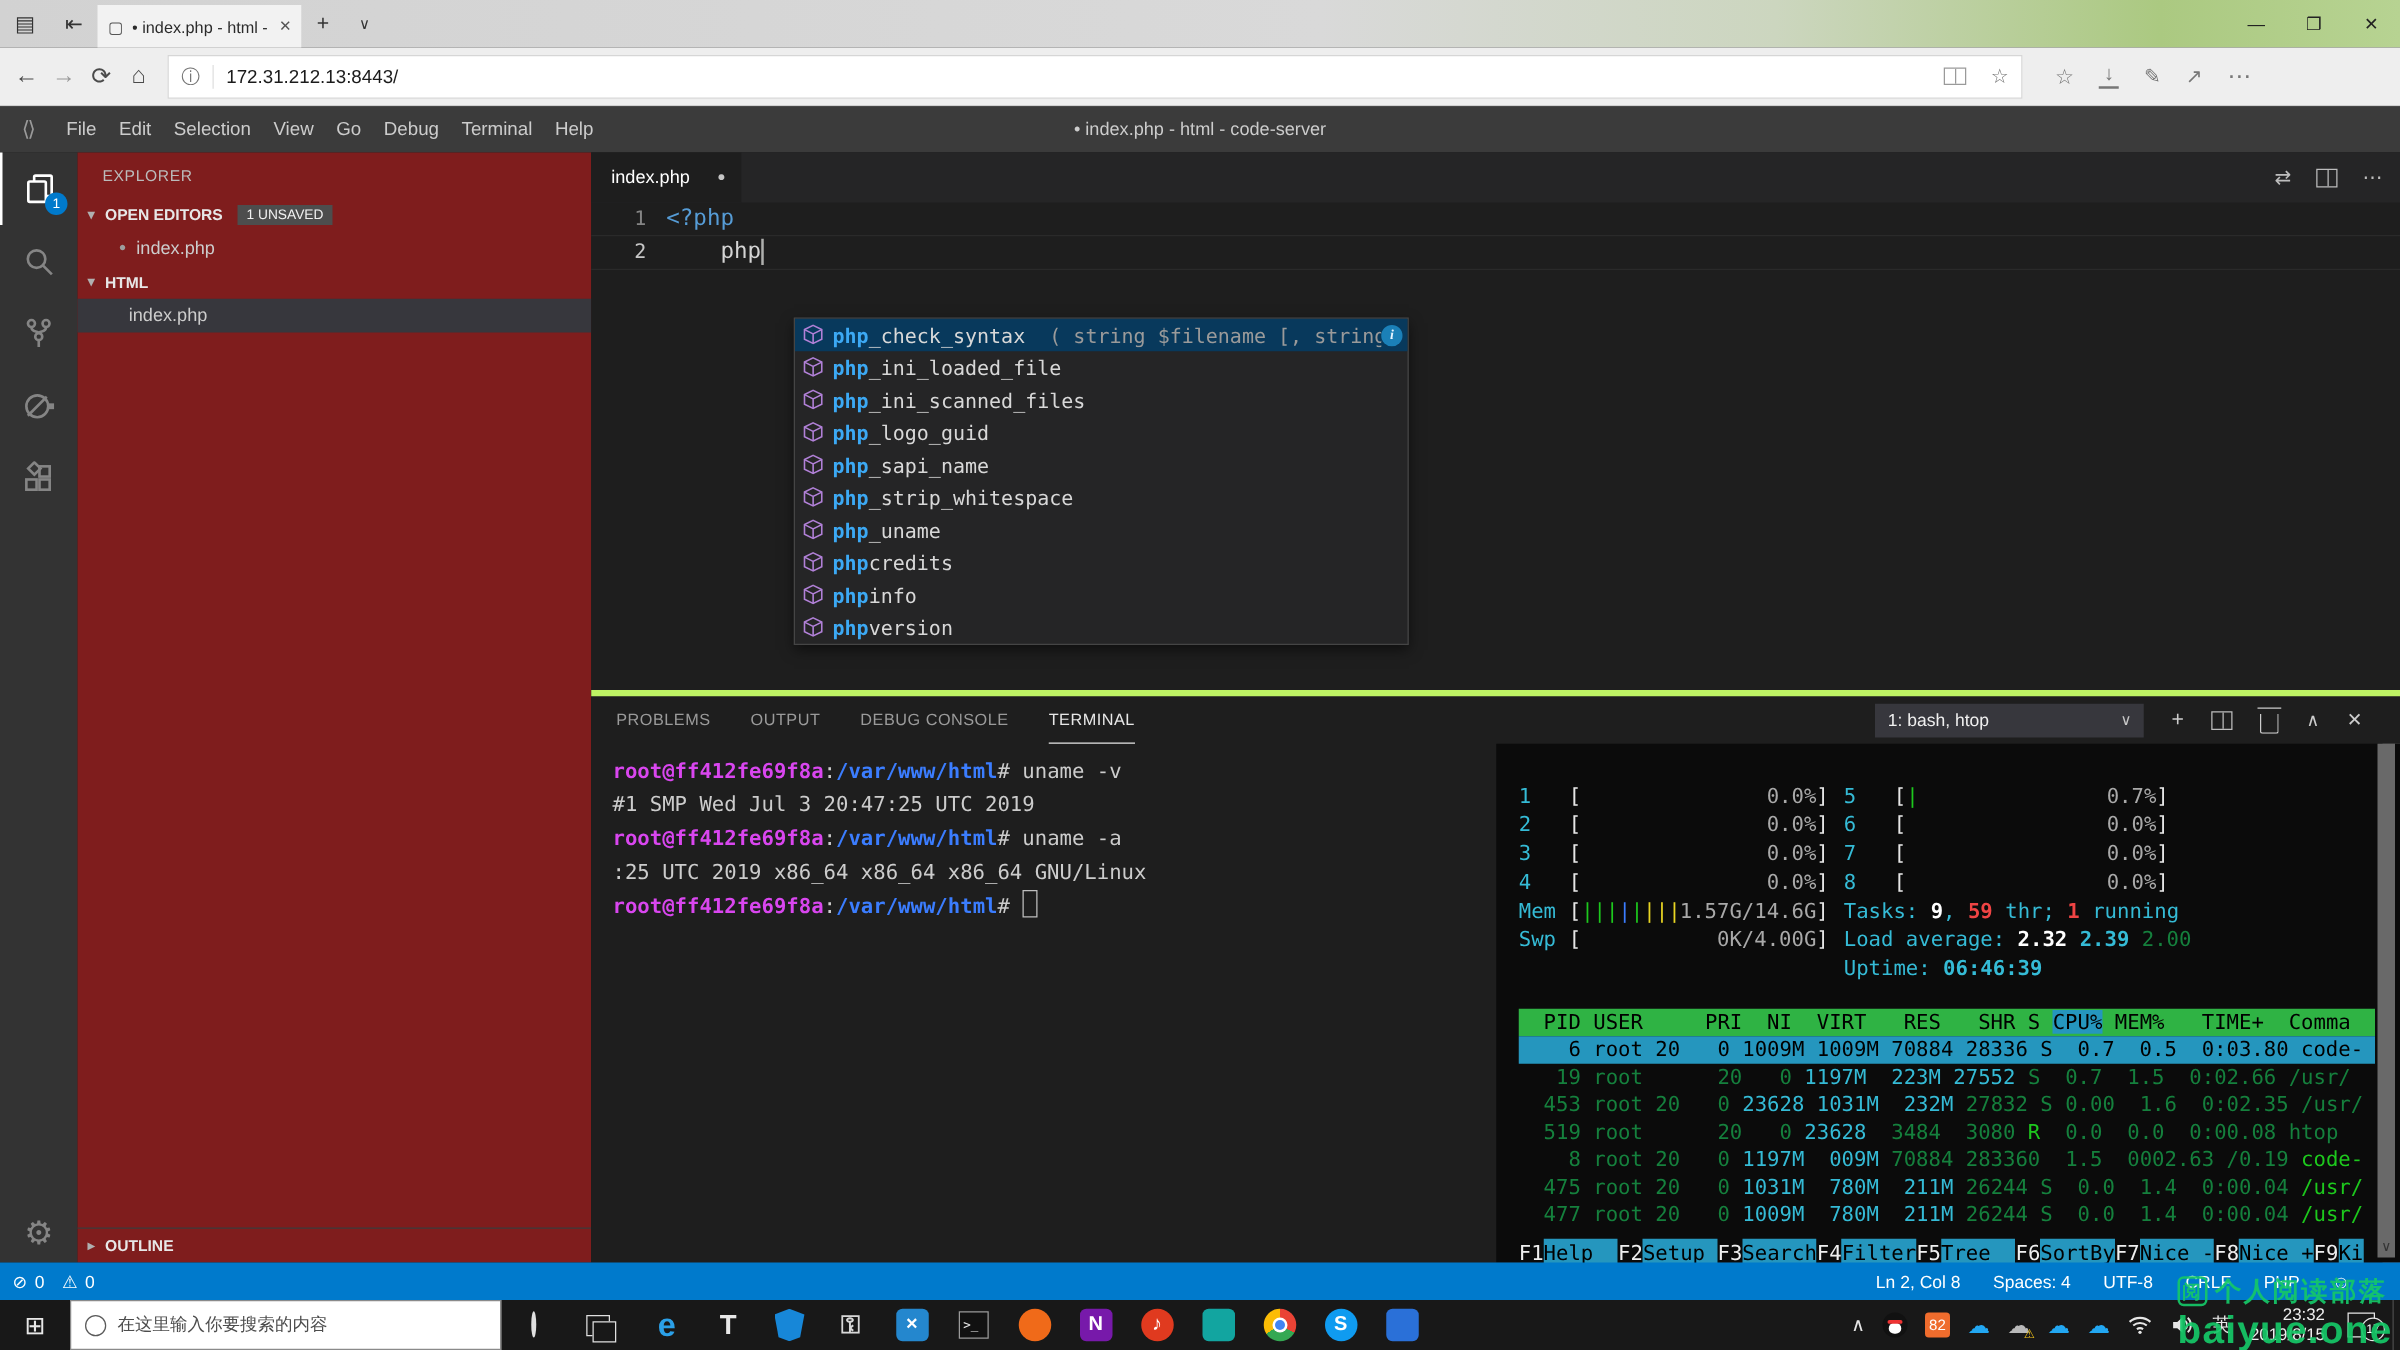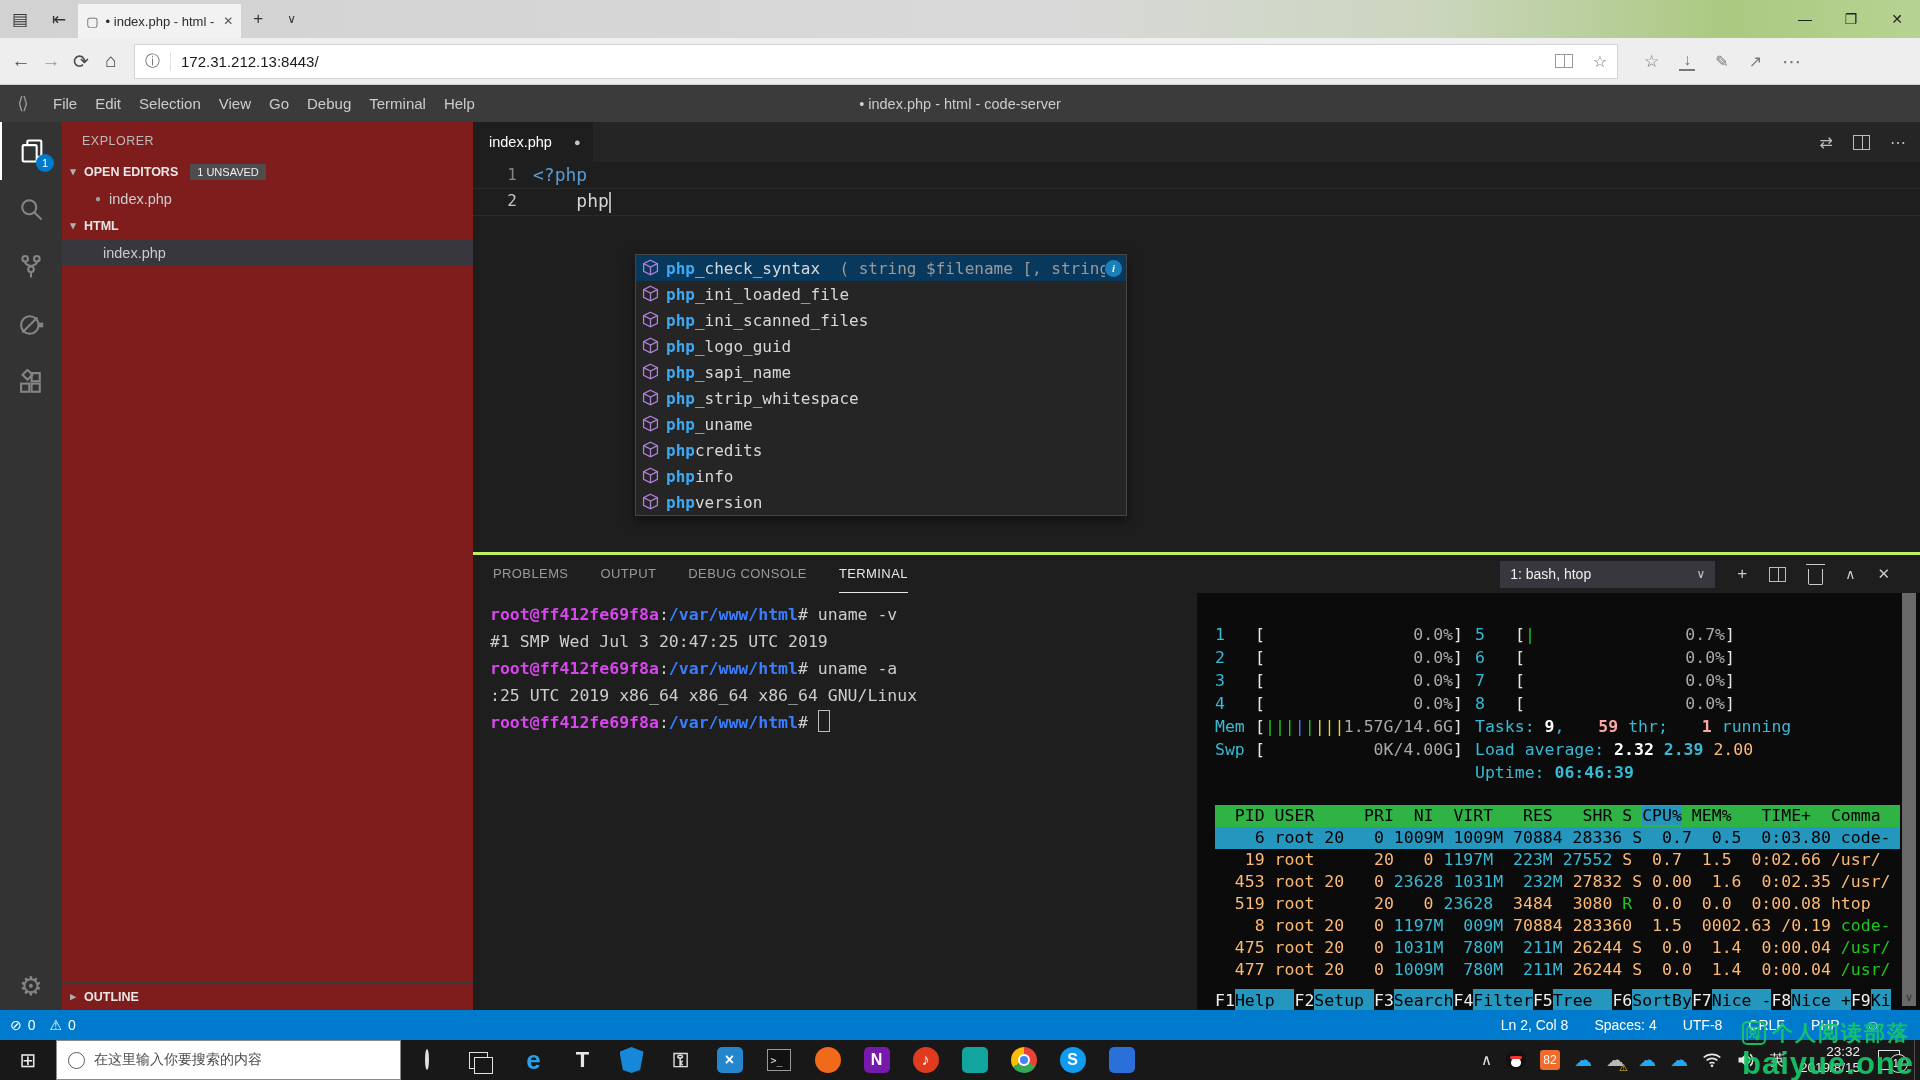--- a/index.html
+++ b/index.html
@@ -82,21 +82,21 @@
   .sg-row{height:26px;display:flex;align-items:center;font-size:16px;padding:0 4px 0 6px;}
   .sg-row.sel{background:#08395c;}
   .sg-row .cube{width:18px;height:18px;margin-right:6px;flex:none;}
   .sg-pre{color:#3ca9f4;font-weight:bold;}
   .sg-rest{color:#d8d8d8;}
   .sg-detail{color:#9a9a9a;white-space:pre;overflow:hidden;flex:1;}
   .sg-info{width:17px;height:17px;border-radius:50%;background:#1b80b8;color:#e8f4ff;font-size:11px;
     font-weight:bold;display:flex;align-items:center;justify-content:center;flex:none;font-family:"Liberation Serif",serif;font-style:italic;}
 
   
-  #panel{position:absolute;top:430px;left:0;right:0;bottom:0;background:#1e1e1e;border-top:3px solid #bef264;}
+  #panel{position:absolute;top:430px;left:0;right:0;bottom:0;background:#1e1e1e;border-top:5px solid #bef264;}
   #panel-header{height:38px;display:flex;align-items:center;padding-left:20px;}
   .pnl-tab{font-size:13px;color:#9a9a9a;margin-right:32px;letter-spacing:.4px;height:100%;
     display:flex;align-items:center;box-sizing:border-box;border-bottom:1px solid transparent;}
   .pnl-tab.active{color:#e7e7e7;border-bottom:1px solid #e7e7e7;}
   #panel-right{margin-left:auto;display:flex;align-items:center;gap:22px;padding-right:30px;}
   #term-select{width:215px;height:27px;background:#37373d;color:#f0f0f0;font-size:14px;display:flex;
     align-items:center;padding:0 10px;box-sizing:border-box;}
   #term-select .car{margin-left:auto;color:#c8c8c8;font-size:12px;}
   .pnl-ico{color:#cccccc;font-size:17px;}
   .icon-trash{width:13px;height:15px;border:1.8px solid #ccc;border-top:none;border-radius:0 0 2px 2px;position:relative;margin-top:5px;}
@@ -116,22 +116,22 @@
 
   #term-right{position:absolute;top:38px;left:724px;right:0;bottom:0;background:#0b0b0b;}
   #htop{position:absolute;left:18px;top:0;right:20px;bottom:0;font-size:16.5px;}
   .meter-col{position:absolute;width:248px;}
   .meter{height:23px;line-height:23px;display:flex;white-space:pre;}
   .meter .lb{color:#35bbd6;width:40px;}
   .meter .br{color:#e6e6e6;}
   .meter .bars{flex:1;overflow:hidden;}
   .meter .pct{color:#a9a9a9;text-align:right;}
   .stat-line{height:23px;line-height:23px;white-space:pre;}
-  .c-w{color:#fdba74;} .c-wb{color:#ffffff;font-weight:bold;} .c-cy{color:#35bbd6;}
-  .c-cyb{color:#35bbd6;font-weight:bold;} .c-g{color:#1dc81d;} .c-gb{color:#fca5a5;font-weight:bold;margin-left:24px;}
+  .c-w{color:#15803d;} .c-wb{color:#ffffff;font-weight:bold;} .c-cy{color:#35bbd6;}
+  .c-cyb{color:#35bbd6;font-weight:bold;} .c-g{color:#1dc81d;} .c-gb{color:#ef4444;font-weight:bold;}
   .c-c{color:#35bbd6;} .c-k{color:#000;}
   .bar-g{color:#1dc81d;} .bar-b{color:#3b7dff;} .bar-y{color:#e8d523;}
   #htop-table{position:absolute;left:0;right:0;top:212px;}
   .proc-row{height:22px;line-height:22px;white-space:pre;}
   #htop-header{background:#2fb344;color:#000;}
   #htop-header .sortcol{background:#2596be;}
   .proc-row.sel{background:#2596be;color:#000;}
   #fkeys{position:absolute;left:0;right:0;top:396px;height:23px;line-height:23px;white-space:pre;display:flex;}
   .fk-k{color:#efefef;}
   .fk-l{background:#2596be;color:#000;}

